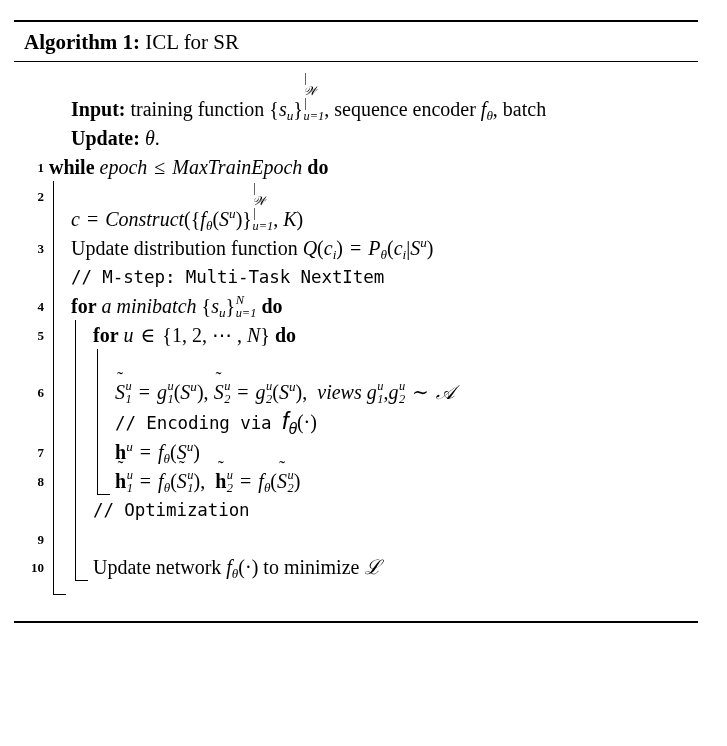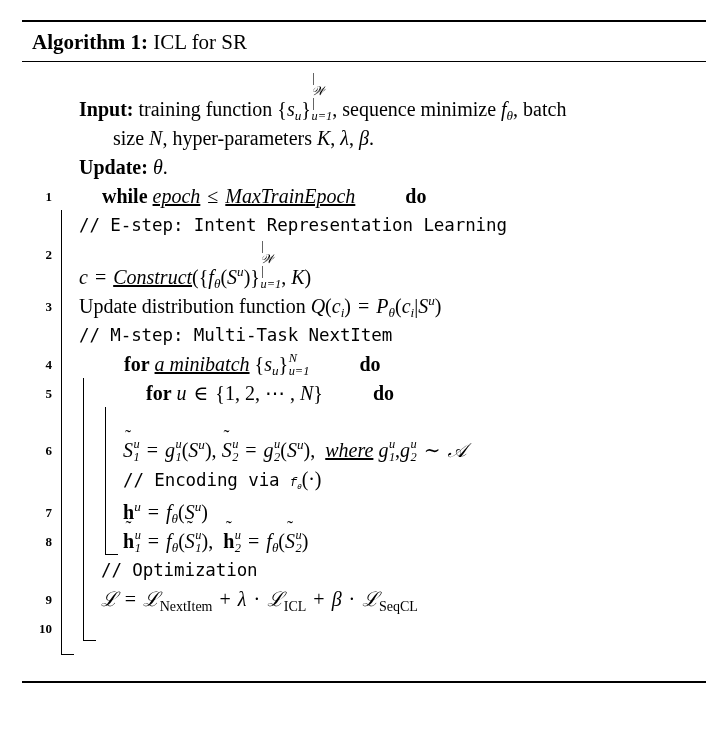--- a/index.html
+++ b/index.html
@@ -11,21 +11,21 @@
   body {
     width: 727px;
     height: 746px;
     overflow: hidden;
     font-family: "Liberation Serif", "DejaVu Serif", serif;
     color: #000000;
   }
 
   .algorithm {
     position: absolute;
-    left: 22px;
+    left: 14px;
     top: 20px;
     width: 684px;
   }
 
   
   .rule-top {
     border-top: 2.4px solid #000;
     height: 0;
   }
   .rule-mid {
@@ -122,22 +122,22 @@
   }
 
   
   .foot-row {
     display: flex;
     height: 14px;
   }
   .foot-row .lineno { flex: 0 0 30px; }
 
   
-  .kw { font-weight: bold; margin-left: 45px; }
-  .it { font-style: italic; text-decoration: underline; }
+  .kw { font-weight: bold; }
+  .it { font-style: italic; }
   .mono {
     font-family: "DejaVu Sans Mono", "Liberation Mono", monospace;
     font-size: 17.5px;
     letter-spacing: -0.1px;
   }
   .mi { font-style: italic; }               
   .bf { font-weight: bold; }
   .cal { font-family: "DejaVu Serif", serif; font-style: italic; }
 
   sup, sub {
@@ -195,38 +195,25 @@
   <div class="algo-body">
 
     <div class="line">
       <div class="lineno"></div>
       <div class="rails">
         <div class="rail"></div>
       </div>
       <div class="content">
         <b>Input:</b>
         <span>training function</span>
-        <span class="nb">{<i>s<sub>u</sub></i>}<span class="supsub"><span class="up">|<span class="cal">𝒲</span>|</span><span class="dn">u=1</span></span></span><span>, sequence minimize</span>
+        <span class="nb">{<i>s<sub>u</sub></i>}<span class="supsub"><span class="up">|<span class="cal">𝒲</span>|</span><span class="dn">u=1</span></span></span><span>, sequence encoder</span>
         <span class="mi">f<sub>θ</sub></span><span>, batch</span>
       </div>
     </div>
 
-    <div class="line">
-      <div class="lineno"></div>
-      <div class="rails">
-        <div class="rail"></div>
-      </div>
-      <div class="content" style="padding-left:34px">
-        <span>size</span>
-        <span class="mi">N</span><span>, hyper-parameters</span>
-        <span class="mi">K</span><span class="nb">,</span>
-        <span class="mi">λ</span><span class="nb">,</span>
-        <span class="mi">β</span><span class="nb">.</span>
-      </div>
-    </div>
 
     <div class="line">
       <div class="lineno"></div>
       <div class="rails">
         <div class="rail"></div>
       </div>
       <div class="content">
         <b>Update:</b>
         <span class="mi">θ</span><span class="nb">.</span>
       </div>
@@ -237,27 +224,20 @@
       <div class="rails"></div>
       <div class="content">
         <span class="kw">while</span>
         <span class="it">epoch</span>
         <span class="op">≤</span>
         <span class="it">MaxTrainEpoch</span>
         <span class="kw">do</span>
       </div>
     </div>
 
-    <div class="line">
-      <div class="lineno"></div>
-      <div class="rails">
-        <div class="rail bar"></div>
-      </div>
-      <div class="content mono">// E-step: Intent Representation Learning</div>
-    </div>
 
     <div class="line">
       <div class="lineno">2</div>
       <div class="rails">
         <div class="rail bar"></div>
       </div>
       <div class="content">
         <span class="mi">c</span> <span class="op">=</span>
         <span class="it">Construct</span><span class="nb">(</span>{<span class="mi">f<sub>θ</sub></span><span class="nb">(</span><span class="mi">S<sup>u</sup></span><span class="nb">)</span>}<span class="supsub"><span class="up">|<span class="cal">𝒲</span>|</span><span class="dn">u=1</span></span><span class="nb">,</span>
         <span class="mi">K</span><span class="nb">)</span>
@@ -329,35 +309,35 @@
         <div class="rail bar"></div>
         <div class="rail bar"></div>
       </div>
       <div class="content">
         <span class="tilde-wrap"><span class="tl">˜</span><span class="mi">S</span></span><span class="supsub"><span class="up">u</span><span class="dn">1</span></span>
         <span class="op">=</span>
         <span class="mi">g</span><span class="supsub"><span class="up">u</span><span class="dn">1</span></span><span class="nb">(</span><span class="mi">S<sup>u</sup></span><span class="nb">),</span>
         <span class="tilde-wrap"><span class="tl">˜</span><span class="mi">S</span></span><span class="supsub"><span class="up">u</span><span class="dn">2</span></span>
         <span class="op">=</span>
         <span class="mi">g</span><span class="supsub"><span class="up">u</span><span class="dn">2</span></span><span class="nb">(</span><span class="mi">S<sup>u</sup></span><span class="nb">),</span>
-        &nbsp;<span class="it">where</span>
+        &nbsp;<span class="it">views</span>
         <span class="mi">g</span><span class="supsub"><span class="up">u</span><span class="dn">1</span></span><span class="nb">,</span><span class="mi">g</span><span class="supsub"><span class="up">u</span><span class="dn">2</span></span>
         <span class="op">∼</span>
         <span class="cal">𝒜</span>
       </div>
     </div>
 
     <div class="line">
       <div class="lineno"></div>
       <div class="rails">
         <div class="rail bar"></div>
         <div class="rail bar"></div>
         <div class="rail bar"></div>
       </div>
-      <div class="content mono"><span>// Encoding via </span><span class="mi" style="font-family:Liberation Mono, monospace;font-size:12px">f<sub>θ</sub></span><span style="font-family:'Liberation Serif',serif;font-size:20px">(·)</span></div>
+      <div class="content mono"><span>// Encoding via </span><span class="mi" style="font-family:Liberation Sans, sans-serif;font-size:24px">f<sub>θ</sub></span><span style="font-family:'Liberation Serif',serif;font-size:20px">(·)</span></div>
     </div>
 
     <div class="line">
       <div class="lineno">7</div>
       <div class="rails">
         <div class="rail bar"></div>
         <div class="rail bar"></div>
         <div class="rail bar"></div>
       </div>
       <div class="content">
@@ -392,41 +372,33 @@
       </div>
       <div class="content mono">// Optimization</div>
     </div>
 
     <div class="line">
       <div class="lineno">9</div>
       <div class="rails">
         <div class="rail bar"></div>
         <div class="rail bar"></div>
       </div>
-      <div class="content">
-        <span class="cal">ℒ</span>
-        <span class="op">=</span>
-        <span class="cal">ℒ</span><sub class="sml">NextItem</sub>
-        <span class="op">+</span>
-        <span class="mi">λ</span>
-        <span class="op">·</span>
-        <span class="cal">ℒ</span><sub class="sml">ICL</sub>
-        <span class="op">+</span>
-        <span class="mi">β</span>
-        <span class="op">·</span>
-        <span class="cal">ℒ</span><sub class="sml">SeqCL</sub>
-      </div>
     </div>
 
     <div class="line foot">
       <div class="lineno">10</div>
       <div class="rails">
         <div class="rail bar"></div>
         <div class="rail foot"></div>
       </div>
+      <div class="content">
+        <span class="nb">Update network</span>
+        <span class="mi">f<sub>θ</sub></span><span class="nb">(·) to minimize</span>
+        <span class="cal">ℒ</span>
+      </div>
     </div>
 
     <div class="foot-row">
       <div class="lineno"></div>
       <div class="rails">
         <div class="rail foot"></div>
       </div>
       <div class="content"></div>
     </div>
 

